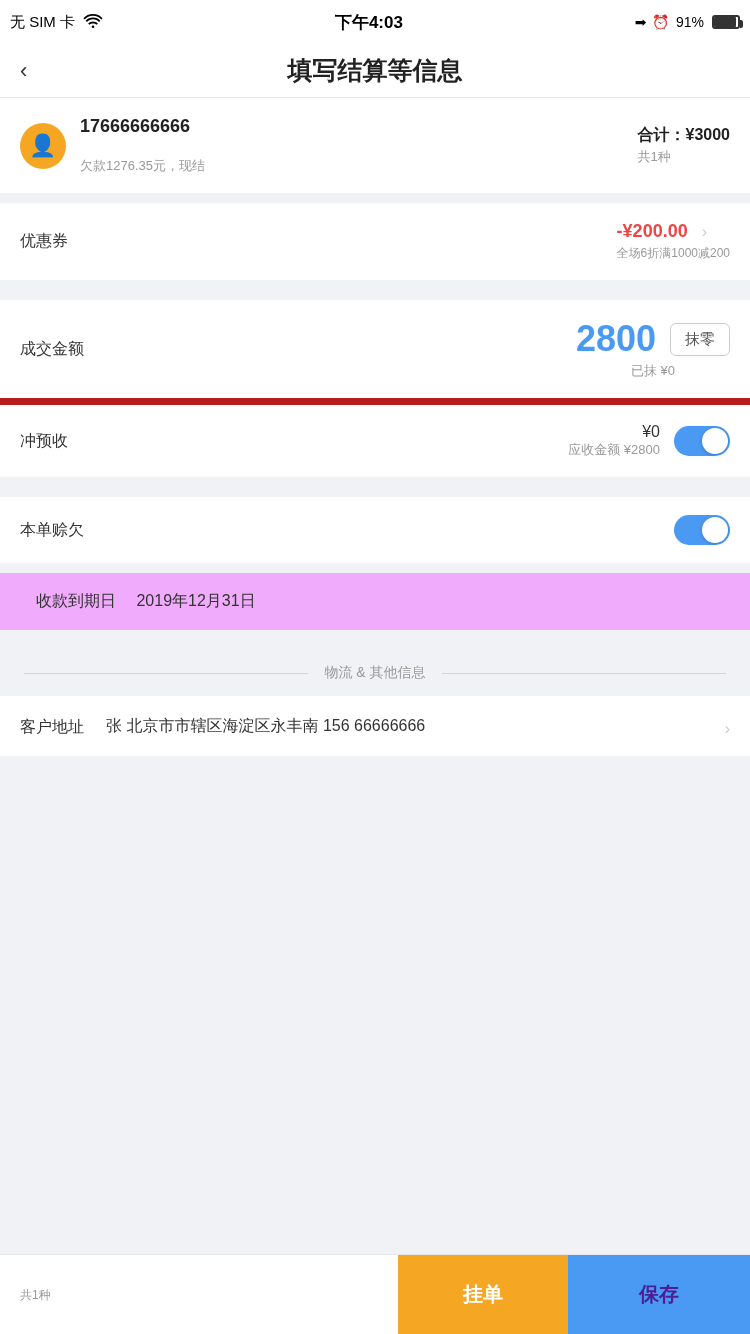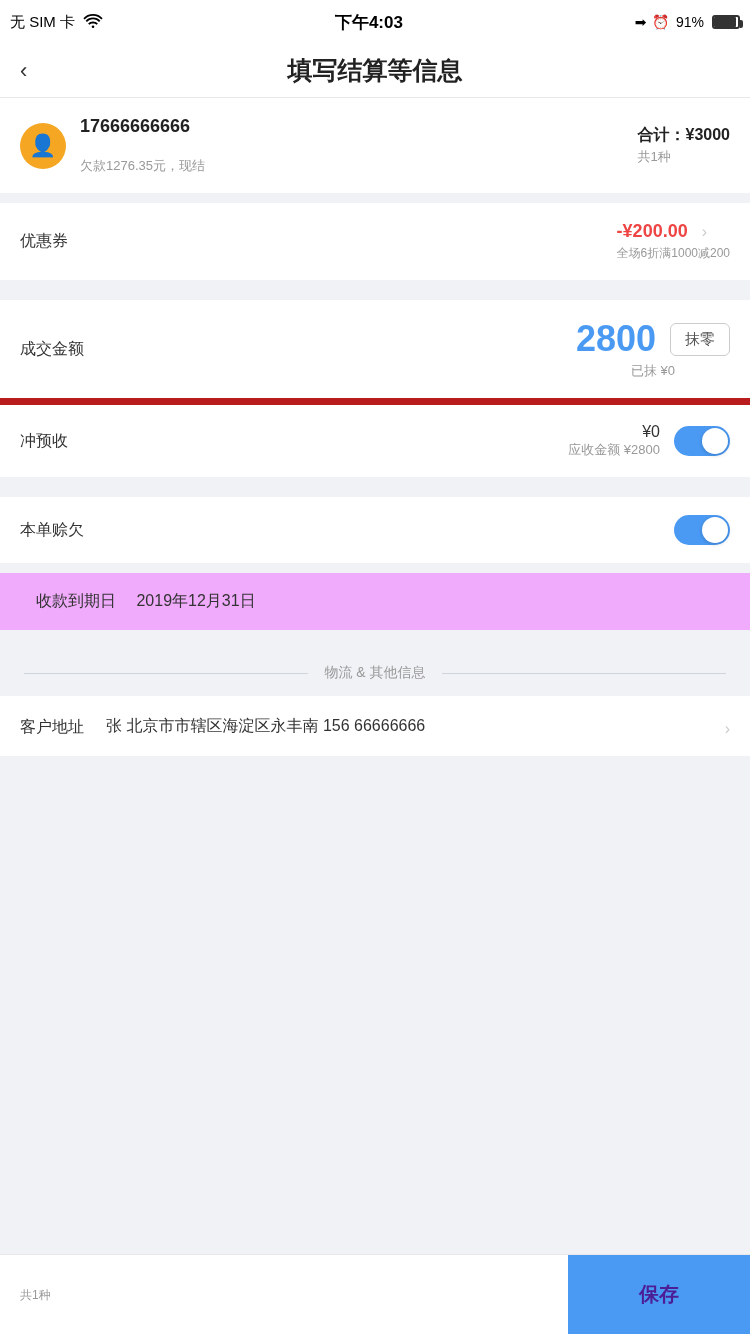--- a/index.html
+++ b/index.html
@@ -349,14 +349,15 @@
   </div>
 
   <div class="gray-area"></div>
 
 </div>
 
 <div class="bottom-bar">
   <div class="bottom-summary">
     <div class="summary-sub">共1种</div>
   </div>
+  <button class="btn-pending">挂单</button>
   <button class="btn-save">保存</button>
 </div>
 
 </body></html>

